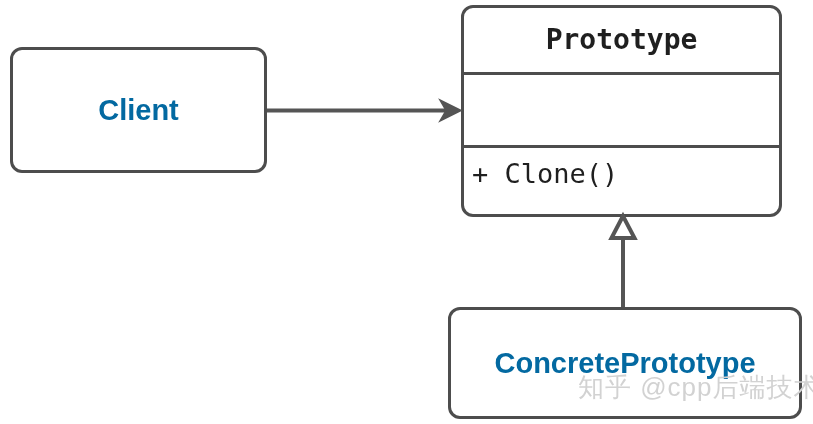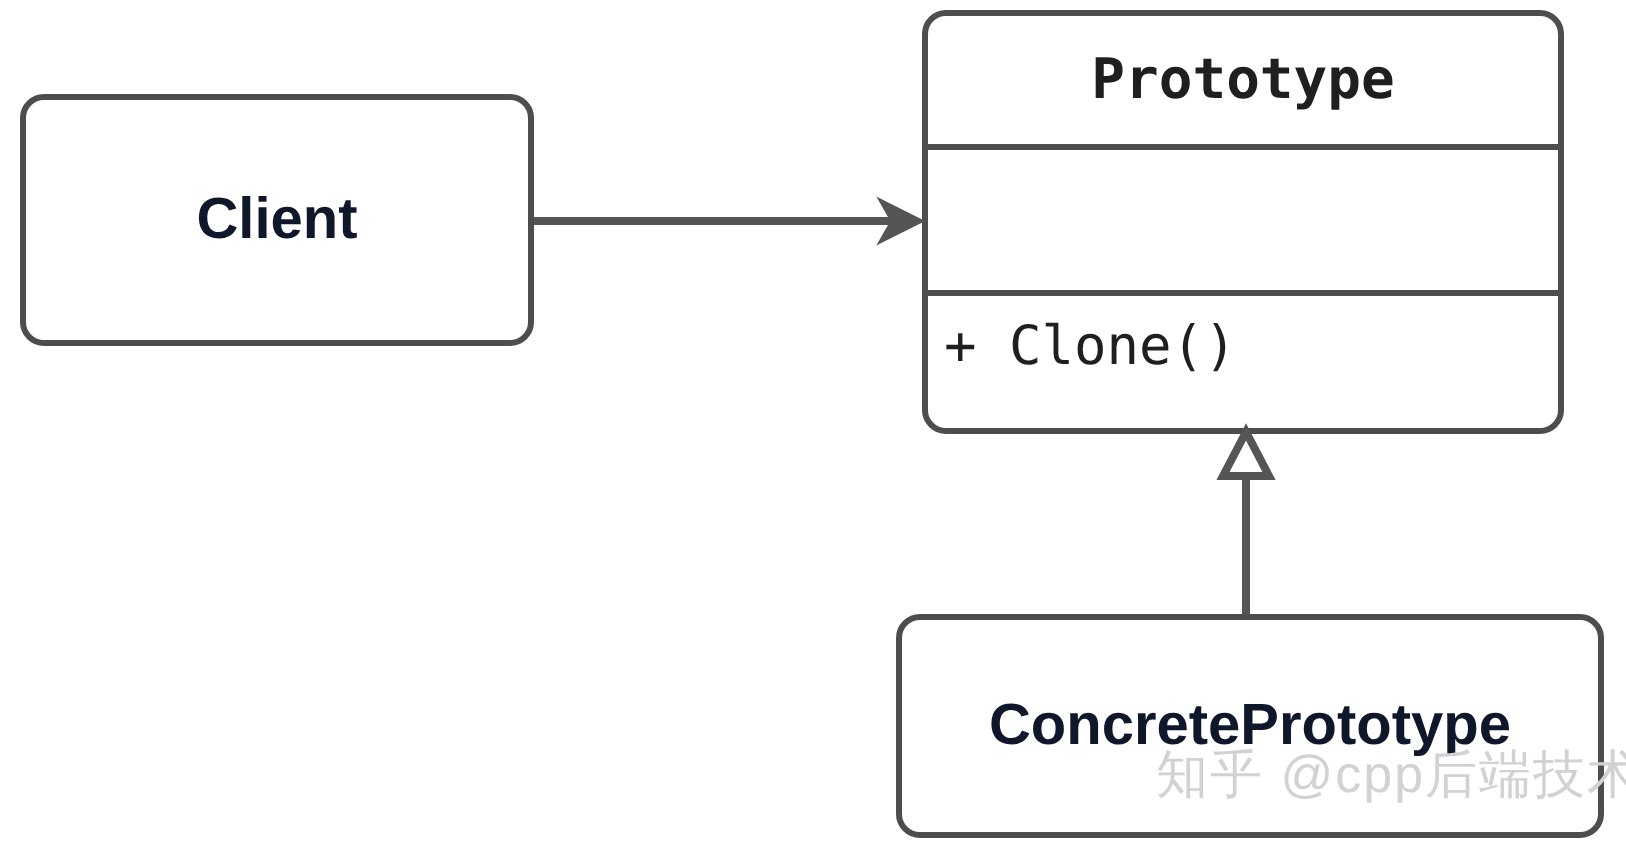--- a/index.html
+++ b/index.html
@@ -46,21 +46,21 @@
     color: #1f1f1f;
     letter-spacing: 0px;
     line-height: 1;
   }
   .class-title-sans {
     width: 100%;
     text-align: center;
     font-family: "Liberation Sans", sans-serif;
     font-weight: bold;
     font-size: 29px;
-    color: #0f172a;
+    color: #0369a1;
     line-height: 1;
   }
   .member-text {
     font-family: "DejaVu Sans Mono", monospace;
     font-weight: normal;
     font-size: 27px;
     color: #1f1f1f;
     line-height: 1;
     padding-left: 8px;
     white-space: pre;

